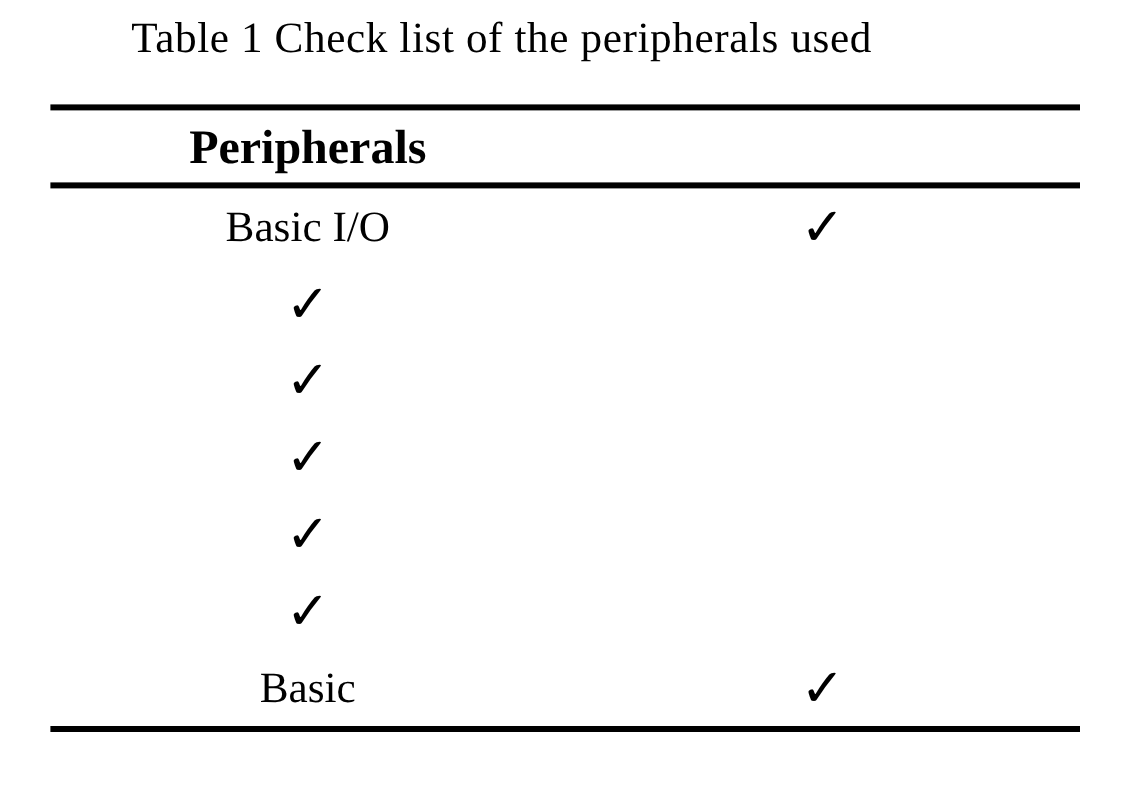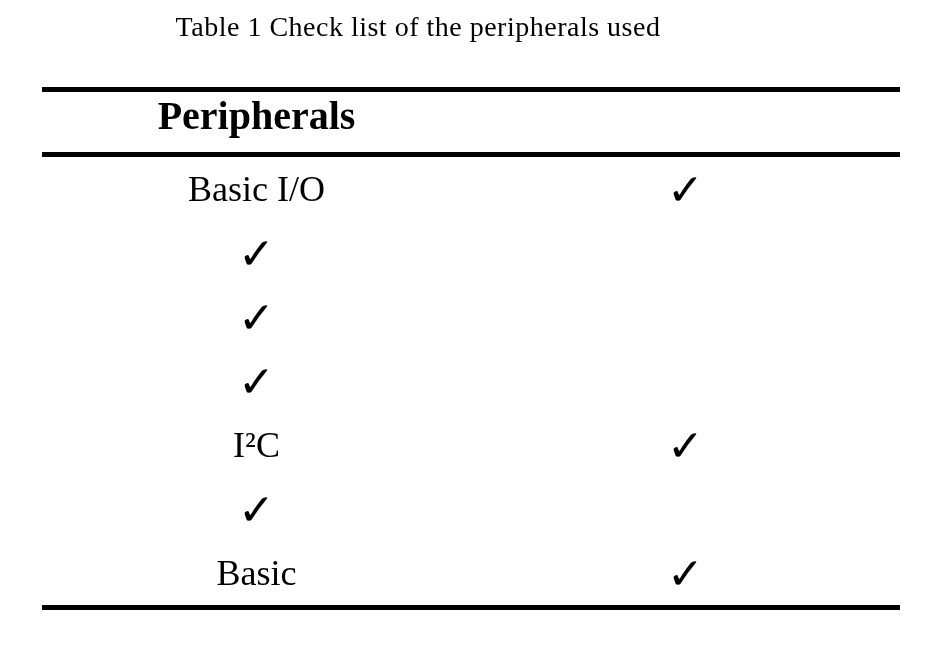--- a/index.html
+++ b/index.html
@@ -14,39 +14,38 @@
     font-family: "Liberation Serif", serif;
     position: relative;
     overflow: hidden;
   }
   .caption {
     position: absolute;
     top: 10px;
     left: 0;
     width: 836px;
     text-align: center;
-    font-size: 28px;
+    font-size: 36px;
     line-height: 1.2;
     letter-spacing: 0.5px;
   }
   .table {
     position: absolute;
     left: 42px;
     top: 87px;
     width: 858px;
   }
   .rule {
     height: 5px;
     background: #000000;
     width: 100%;
   }
   .header-row {
     display: flex;
     height: 60px;
-    flex-direction: column;
   }
   .body-row {
     display: flex;
     height: 64px;
   }
   .cell {
     width: 50%;
     display: flex;
     align-items: center;
     justify-content: center;
@@ -90,21 +89,20 @@
 
   <div class="body-row">
     <div class="cell check-cell">✓</div>
   </div>
 
   <div class="body-row">
     <div class="cell check-cell">✓</div>
   </div>
 
   <div class="body-row">
-    <div class="cell peripheral-cell">I²C</div>
     <div class="cell check-cell">✓</div>
   </div>
 
   <div class="body-row">
     <div class="cell check-cell">✓</div>
   </div>
 
   <div class="body-row">
     <div class="cell peripheral-cell">Basic</div>
     <div class="cell check-cell">✓</div>

